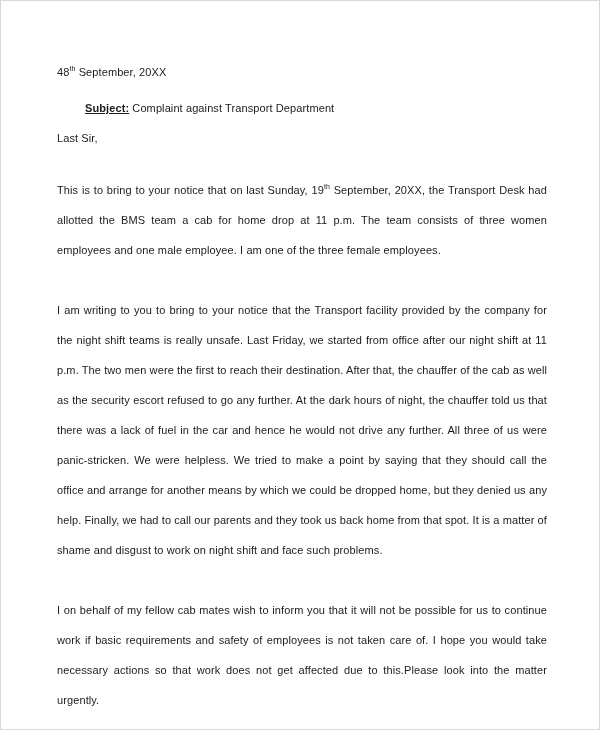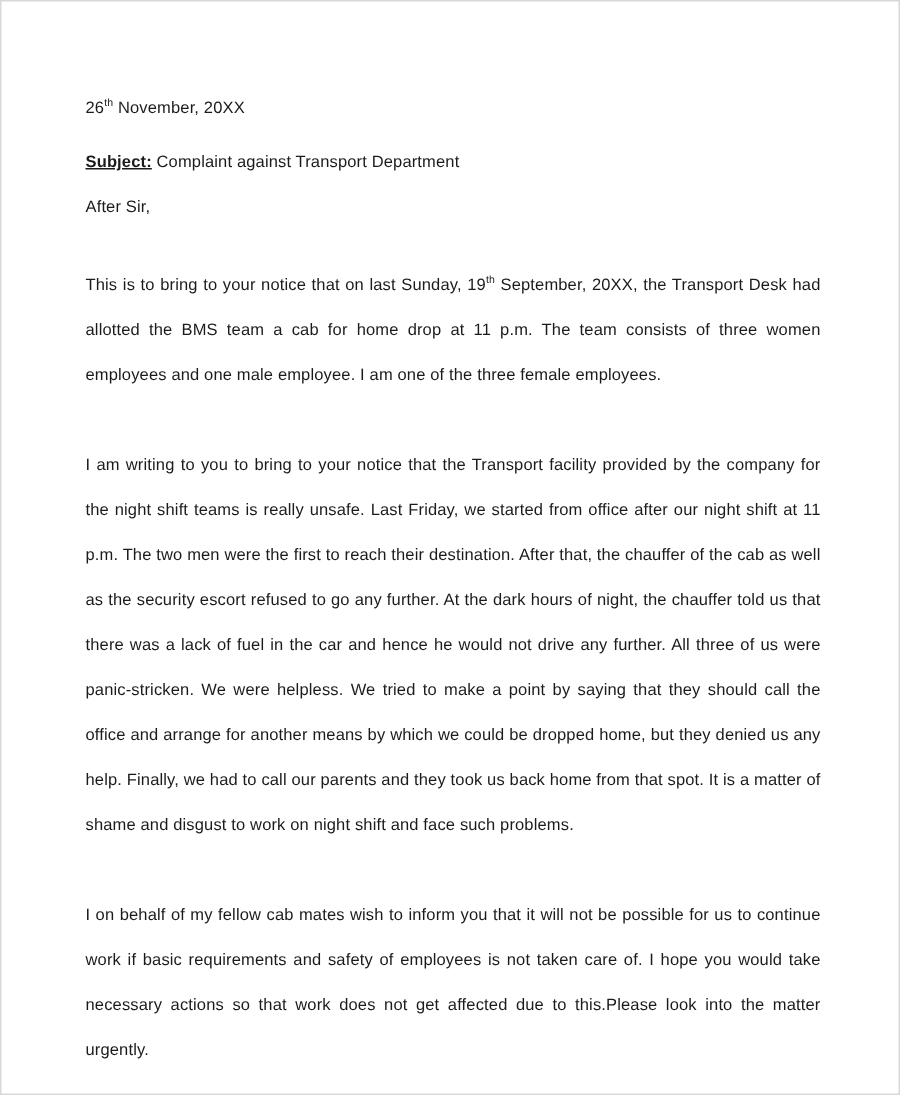--- a/index.html
+++ b/index.html
@@ -35,49 +35,49 @@
   .para {
     font-size: 11px;
     line-height: 30px;
     color: #1b1b1b;
     text-align: justify;
     text-justify: inter-word;
     margin: 0;
     letter-spacing: 0.1px;
   }
   .date-line { margin-bottom: 0; }
-  .subject-line { margin-top: 6px; }
+  .subject-line { margin-top: 6px; margin-left: 28px; }
   .salutation-line { margin-top: 0; }
   .subject-label {
     font-weight: bold;
     text-decoration: underline;
   }
   sup {
     font-size: 7px;
     vertical-align: super;
     line-height: 0;
   }
   .gap-para { height: 30px; }
   .gap-small { height: 22px; }
 </style>
 </head>
 <body>
 
 <div class="page">
   <div class="letter">
 
     <div class="line date-line">
-      <span>26</span><sup>th</sup><span> November, 20XX</span>
+      <span>48</span><sup>th</sup><span> September, 20XX</span>
     </div>
 
     <div class="line subject-line">
       <span class="subject-label">Subject:</span><span> Complaint against Transport Department</span>
     </div>
 
-    <div class="line salutation-line">After Sir,</div>
+    <div class="line salutation-line">Last Sir,</div>
 
     <div class="gap-small"></div>
 
     <p class="para">
       <span>This is to bring to your notice that on last Sunday, 19</span><sup>th</sup><span> September, 20XX, the Transport Desk had allotted the BMS team a cab for home drop at 11 p.m. The team consists of three women employees and one male employee. I am one of the three female employees.</span>
     </p>
 
     <div class="gap-para"></div>
 
     <p class="para">I am writing to you to bring to your notice that the Transport facility provided by the company for the night shift teams is really unsafe. Last Friday, we started from office after our night shift at 11 p.m. The two men were the first to reach their destination. After that, the chauffer of the cab as well as the security escort refused to go any further. At the dark hours of night, the chauffer told us that there was a lack of fuel in the car and hence he would not drive any further. All three of us were panic-stricken. We were helpless. We tried to make a point by saying that they should call the office and arrange for another means by which we could be dropped home, but they denied us any help. Finally, we had to call our parents and they took us back home from that spot. It is a matter of shame and disgust to work on night shift and face such problems.</p>

